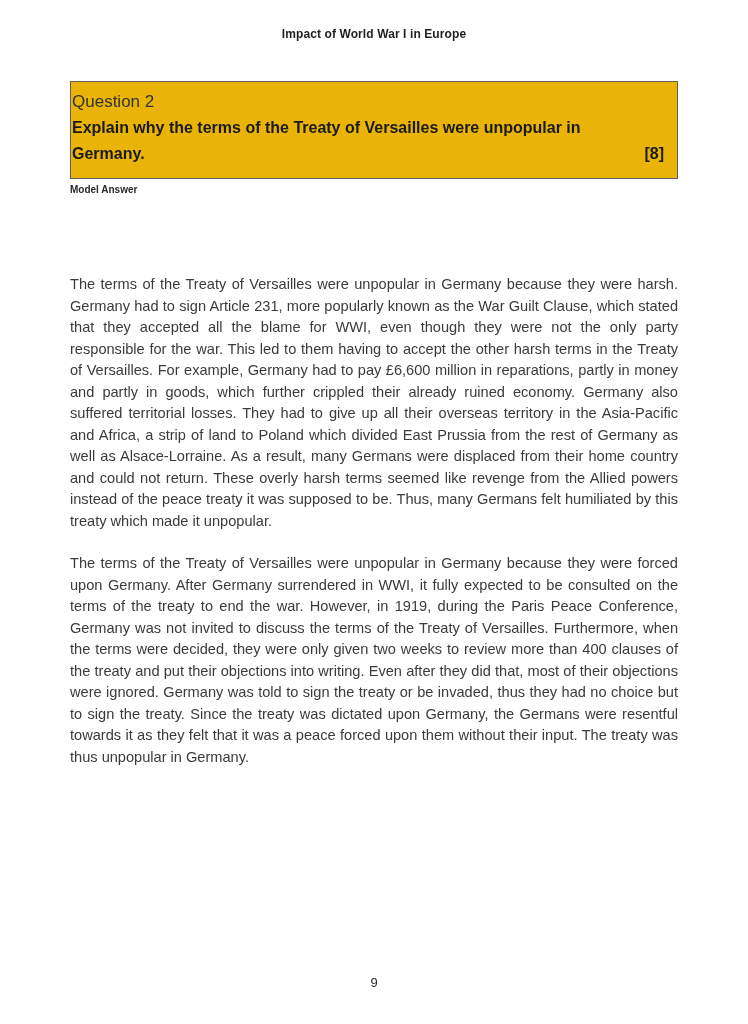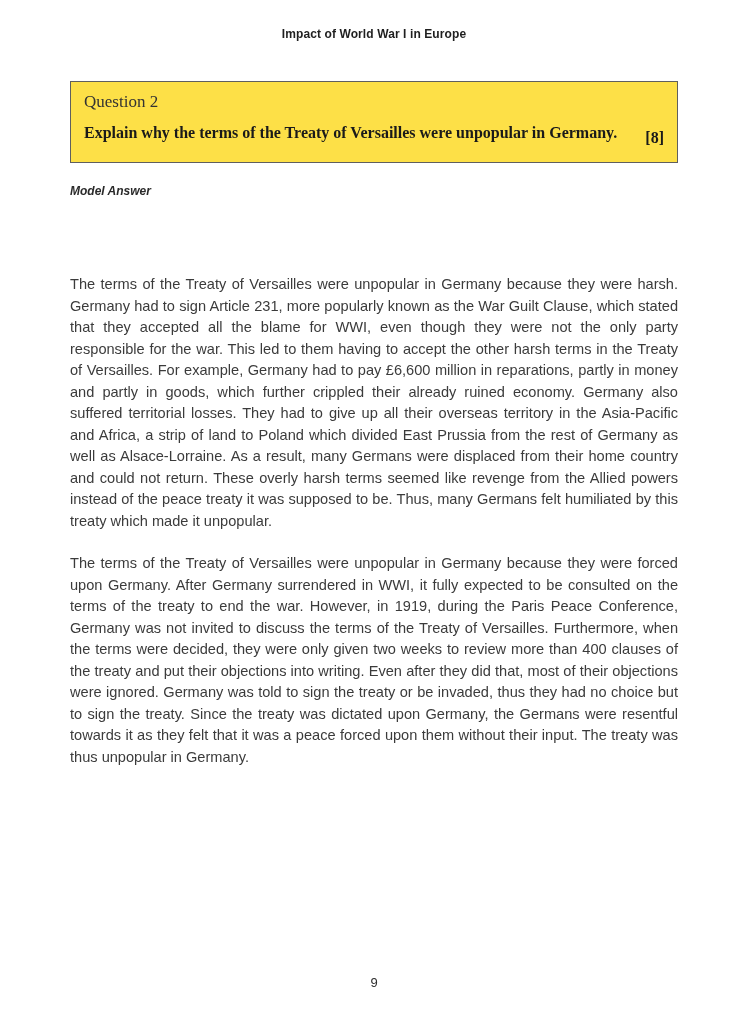--- a/index.html
+++ b/index.html
@@ -27,56 +27,54 @@
     color: #1f1f1f;
     letter-spacing: 0.1px;
   }
   .question-box {
     position: absolute;
     top: 81px;
     left: 70px;
     width: 608px;
     box-sizing: border-box;
     border: 1px solid #5f5f5f;
-    padding: 7px 13px 11px 13px;
-    background: #fde047;
-    font-family: Liberation Serif, serif;
+    padding: 7px 13px 11px 1px;
+    background: #eab308;
   }
   .q-label {
     font-size: 17px;
     font-weight: normal;
     color: #333333;
     line-height: 26px;
   }
   .q-text-wrap {
     position: relative;
   }
   .q-text {
     font-size: 16px;
     font-weight: bold;
     color: #1a1a1a;
-    line-height: 36px;
+    line-height: 26px;
     padding-right: 36px;
   }
   .q-marks {
     position: absolute;
     right: 0;
     bottom: 0;
     font-size: 16px;
     font-weight: bold;
     color: #1a1a1a;
     line-height: 26px;
   }
   .ma-heading {
     position: absolute;
     top: 184px;
     left: 70px;
-    font-size: 12px;
+    font-size: 10px;
     font-weight: bold;
-    font-style: italic;
     color: #2a2a2a;
   }
   .body-text {
     position: absolute;
     top: 227px;
     left: 70px;
     width: 608px;
     margin-top: 47px;
   }
   .body-para {

